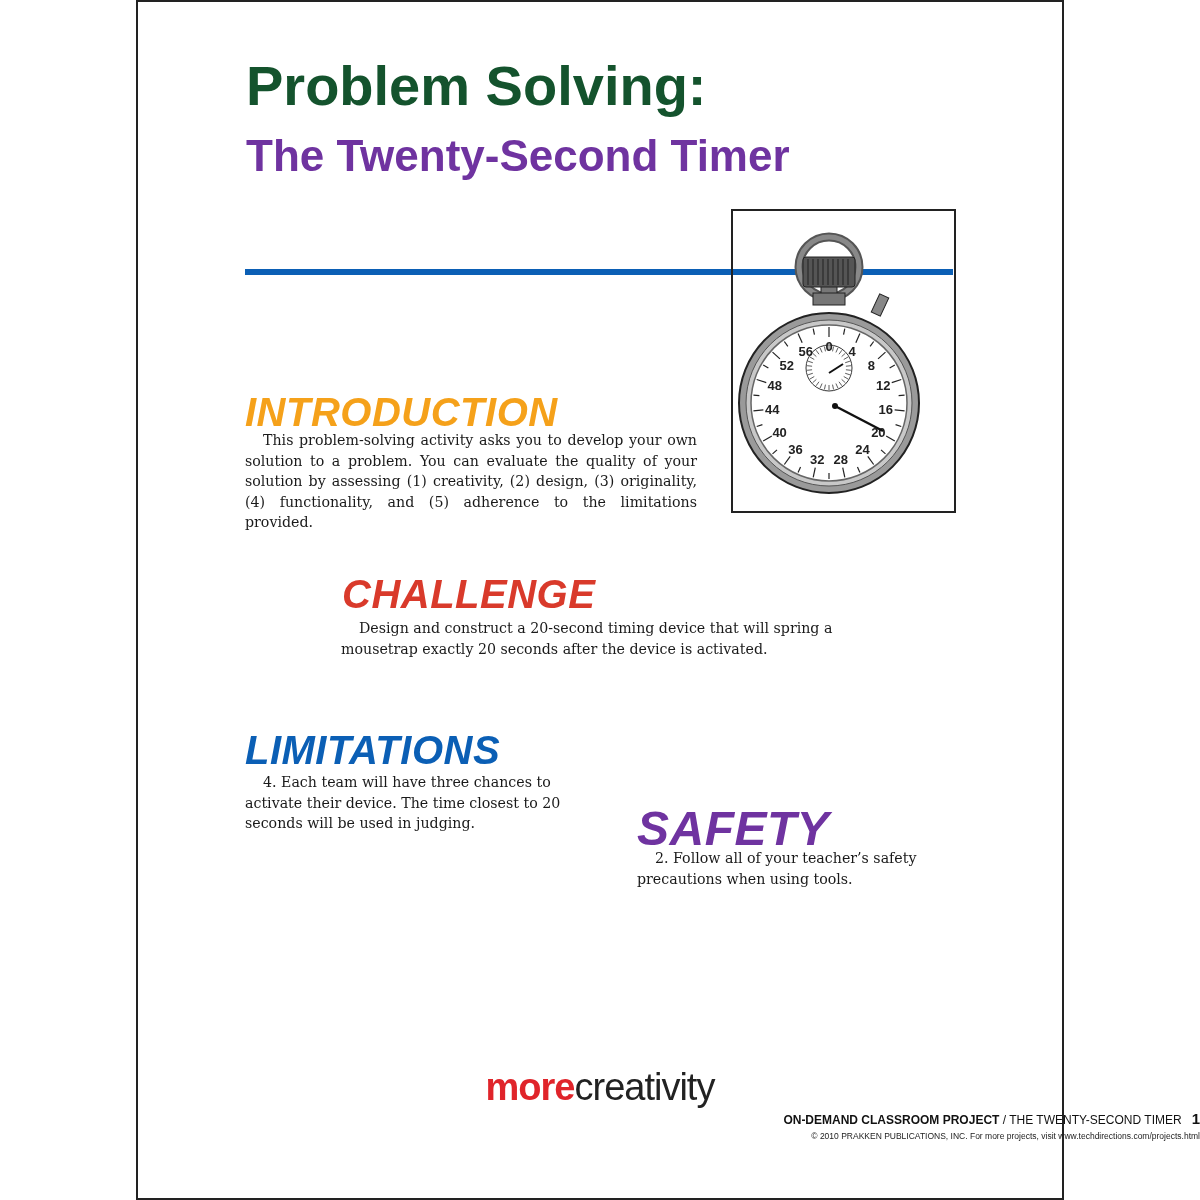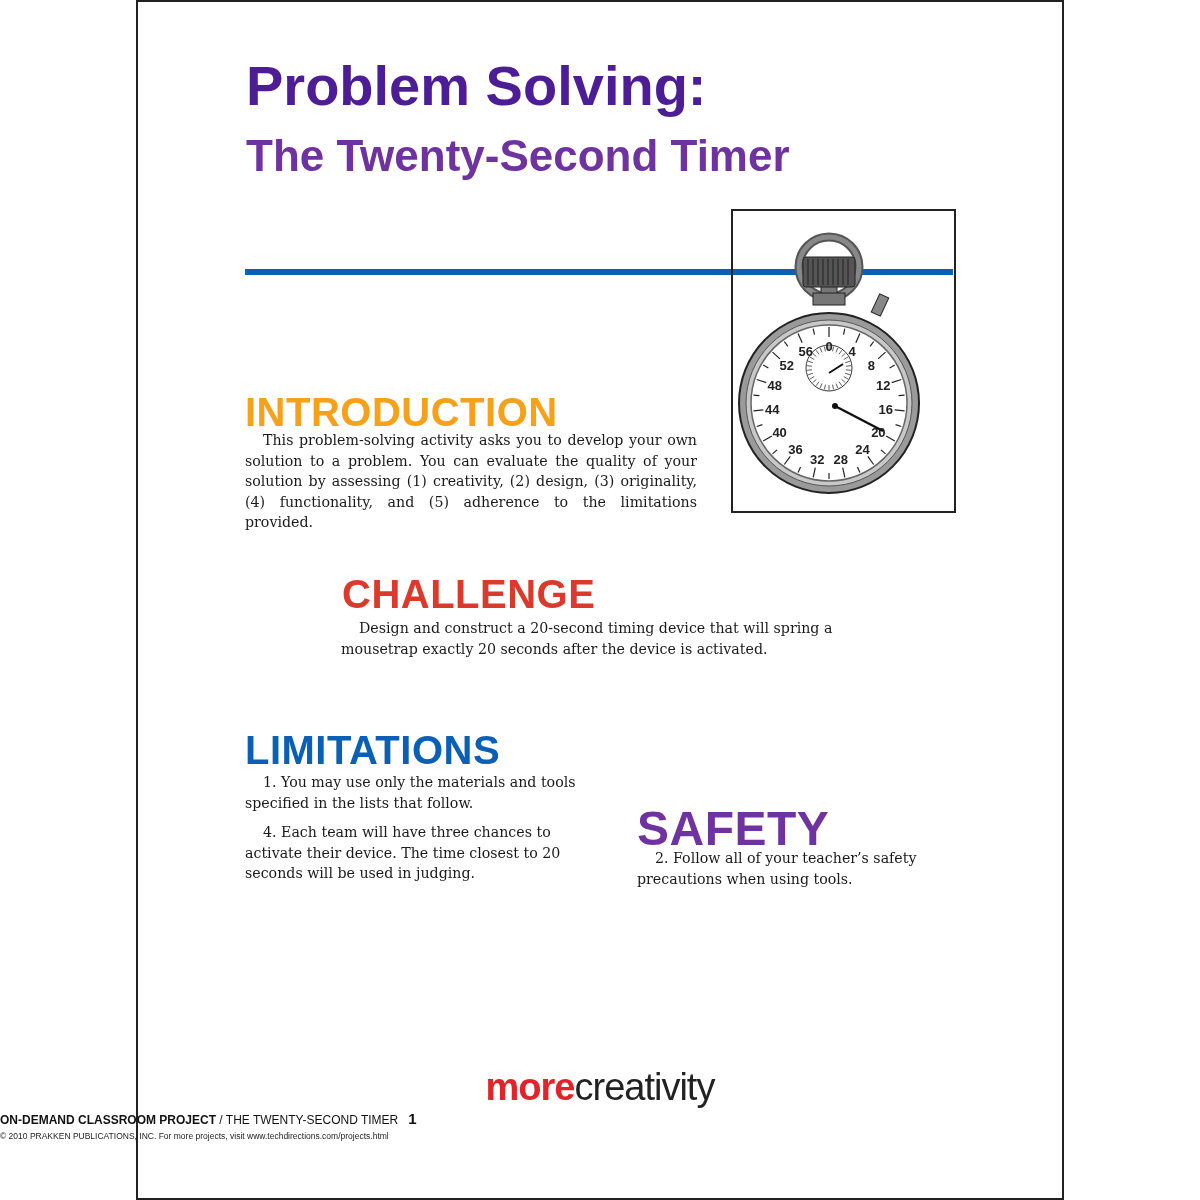--- a/index.html
+++ b/index.html
@@ -4,34 +4,34 @@
 <style>
   html, body { margin:0; padding:0; background:#fff; }
   body { width:1200px; height:1200px; position:relative; overflow:hidden; }
   .page {
     position:absolute; left:136px; top:0px; width:924px; height:1196px;
     border:2px solid #222; background:#fff; box-sizing:content-box;
   }
   .abs { position:absolute; }
   .title1 {
     left:246px; top:58px; font-family:"Liberation Sans", sans-serif; font-weight:bold;
-    font-size:56px; color:#4c1d95; letter-spacing:0px; line-height:1; white-space:nowrap;
+    font-size:56px; color:#14532d; letter-spacing:0px; line-height:1; white-space:nowrap;
   }
   .title2 {
     left:246px; top:134px; font-family:"Liberation Sans", sans-serif; font-weight:bold;
     font-size:44px; color:#6f33a0; line-height:1; white-space:nowrap;
   }
   .rule { left:245px; top:269px; width:708px; height:6px; background:#0b5fb5; }
   .figure-box {
     left:731px; top:209px; width:221px; height:300px; border:2px solid #222; background:transparent;
   }
   .figure-box svg { position:absolute; left:0; top:0; }
   .heading {
     font-family:"Liberation Sans", sans-serif; font-weight:bold; line-height:1;
-    white-space:nowrap; letter-spacing:0.5px;
+    white-space:nowrap; letter-spacing:0.5px;font-style:italic;
   }
   .h-intro { left:245px; top:392px; font-size:40px; color:#f5a11a; }
   .h-challenge { left:342px; top:574px; font-size:40px; color:#d93a2b; }
   .h-limit { left:245px; top:730px; font-size:40px; color:#0b5fb5; }
   .h-safety { left:637px; top:805px; font-size:48px; color:#6f33a0; }
   .body-text {
     font-family:"DejaVu Serif", serif; font-size:14.2px; line-height:20.5px; color:#1a1a1a;
   }
   .indent { text-indent:18px; }
   .p-intro { left:245px; top:430px; width:452px; text-align:justify; }
@@ -41,27 +41,27 @@
   .l-limit { left:245px; top:772px; width:345px; }
   .l-safety { left:637px; top:848px; width:310px; }
   .logo {
     left:0; width:1200px; top:1068px; text-align:center;
     font-family:"Liberation Sans", sans-serif; font-weight:bold; font-size:38px; line-height:1;
     letter-spacing:-1px;
   }
   .logo .tech { color:#e0242a; }
   .logo .dir { color:#222; font-weight:normal; }
   .footer1 {
-    left:0; width:1200px; top:1110px; text-align:left; font-family:"Liberation Sans", sans-serif;
+    left:0; width:1200px; top:1110px; text-align:right; font-family:"Liberation Sans", sans-serif;
     font-size:12px; color:#111; white-space:nowrap;
   }
   .footer1 b { font-weight:bold; }
   .footer1 .pg { font-weight:bold; font-size:15px; margin-left:10px; }
   .footer2 {
-    left:0; width:1200px; top:1131px; text-align:left; font-family:"Liberation Sans", sans-serif;
+    left:0; width:1200px; top:1131px; text-align:right; font-family:"Liberation Sans", sans-serif;
     font-size:8.5px; color:#222; white-space:nowrap;
   }
 </style>
 </head>
 <body>
 
 <div class="page"></div>
 
 <div class="abs title1">Problem Solving:</div>
 <div class="abs title2">The Twenty-Second Timer</div>
@@ -189,21 +189,20 @@
 </div>
 
 <div class="abs heading h-intro">INTRODUCTION</div>
 <div class="abs body-text indent p-intro">This problem-solving activity asks you to develop your own solution to a problem. You can evaluate the quality of your solution by assessing (1) creativity, (2) design, (3) originality, (4) functionality, and (5) adherence to the limitations provided.</div>
 
 <div class="abs heading h-challenge">CHALLENGE</div>
 <div class="abs body-text indent p-challenge">Design and construct a 20-second timing device that will spring a mousetrap exactly 20 seconds after the device is activated.</div>
 
 <div class="abs heading h-limit">LIMITATIONS</div>
 <ul class="abs body-text list l-limit">
-  <li>1. You may use only the materials and tools specified in the lists that follow.</li>
   <li>4. Each team will have three chances to activate their device. The time closest to 20 seconds will be used in judging.</li>
 </ul>
 
 <div class="abs heading h-safety">SAFETY</div>
 <ul class="abs body-text list l-safety">
   <li>2. Follow all of your teacher’s safety precautions when using tools.</li>
 </ul>
 
 <div class="abs logo">
   <span class="tech">more</span><span class="dir">creativity</span>

